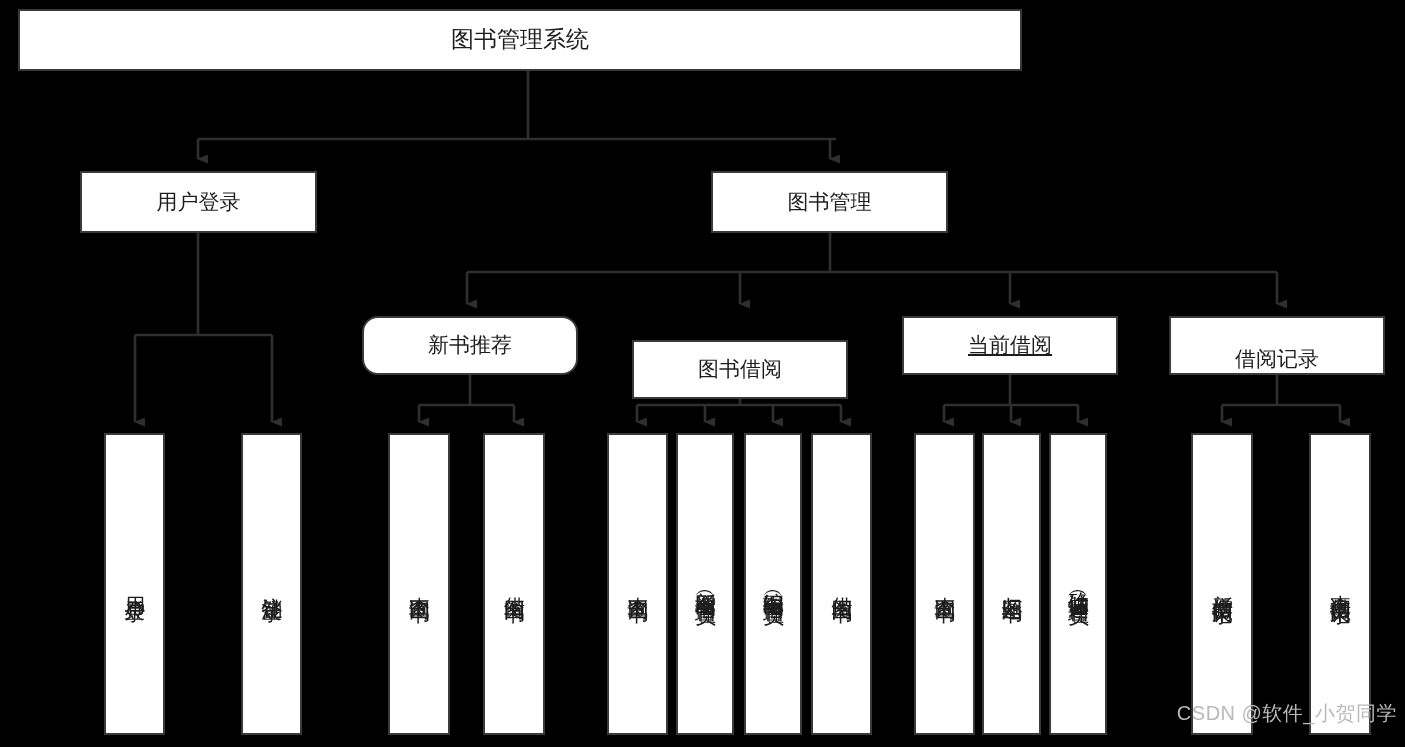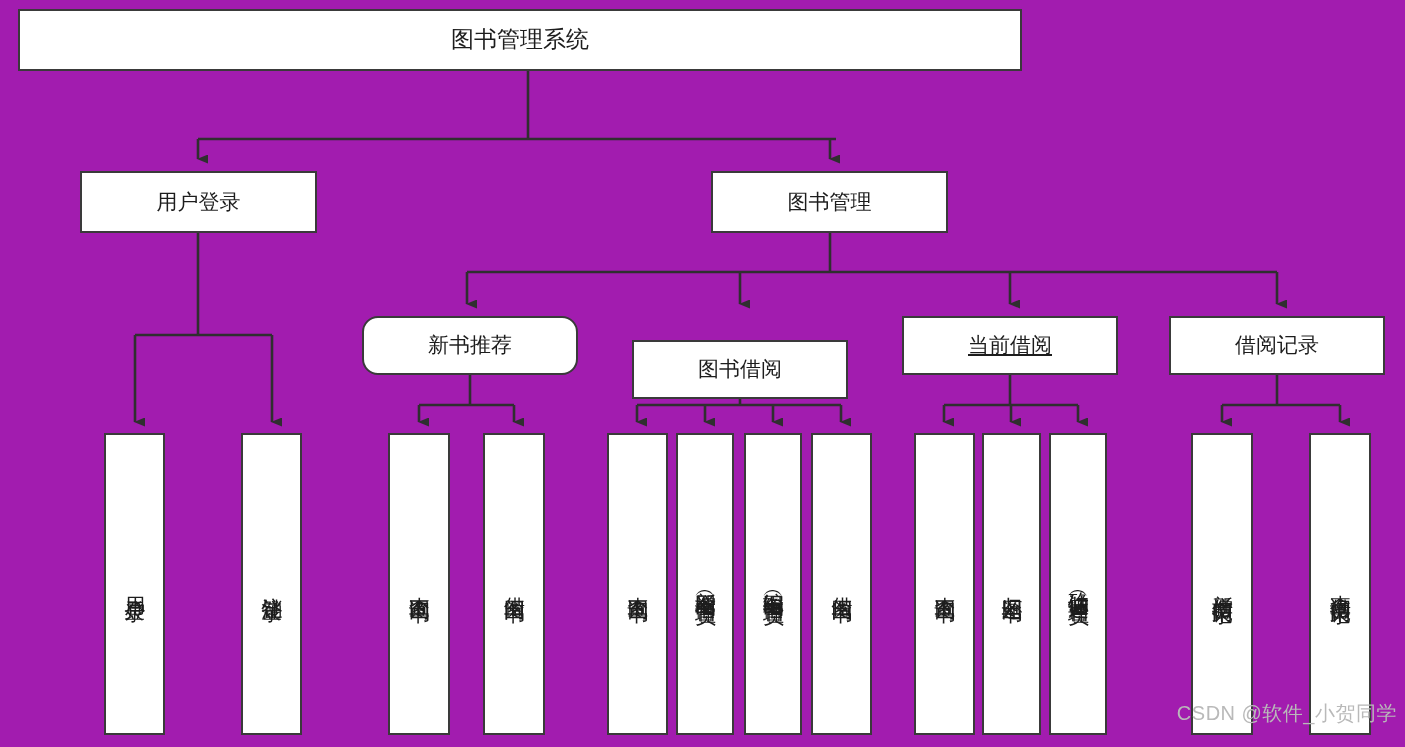--- a/index.html
+++ b/index.html
@@ -9,21 +9,21 @@
     background: #ffffff;
   }
   body {
     font-family: "Liberation Sans", "DejaVu Sans", sans-serif;
     color: #1a1a1a;
   }
   #diagram-canvas {
     position: relative;
     width: 1405px;
     height: 747px;
-    background: #a21caf;
+    background: #000000;
     overflow: hidden;
   }
   #connector-layer {
     position: absolute;
     left: 0;
     top: 0;
     width: 1405px;
     height: 747px;
     pointer-events: none;
   }
@@ -139,21 +139,21 @@
 
   <div class="node node-l3" style="left:362px; top:316px; width:216px; height:59px;border-radius:16px;">
     <span class="label">新书推荐</span>
   </div>
   <div class="node node-l3" style="left:632px; top:316px; width:216px; height:59px;margin-top:24px;">
     <span class="label">图书借阅</span>
   </div>
   <div class="node node-l3" style="left:902px; top:316px; width:216px; height:59px;text-decoration:underline;">
     <span class="label">当前借阅</span>
   </div>
-  <div class="node node-l3" style="left:1169px; top:316px; width:216px; height:59px;">
+  <div class="node node-l3" style="left:1169px; top:316px; width:216px; height:59px;align-items:flex-end;">
     <span class="label">借阅记录</span>
   </div>
 
   <div class="node node-leaf" style="left:104px; top:433px; width:61px; height:302px;">
     <span class="label">用户登录</span>
   </div>
   <div class="node node-leaf" style="left:241px; top:433px; width:61px; height:302px;">
     <span class="label">注销登录</span>
   </div>
 

